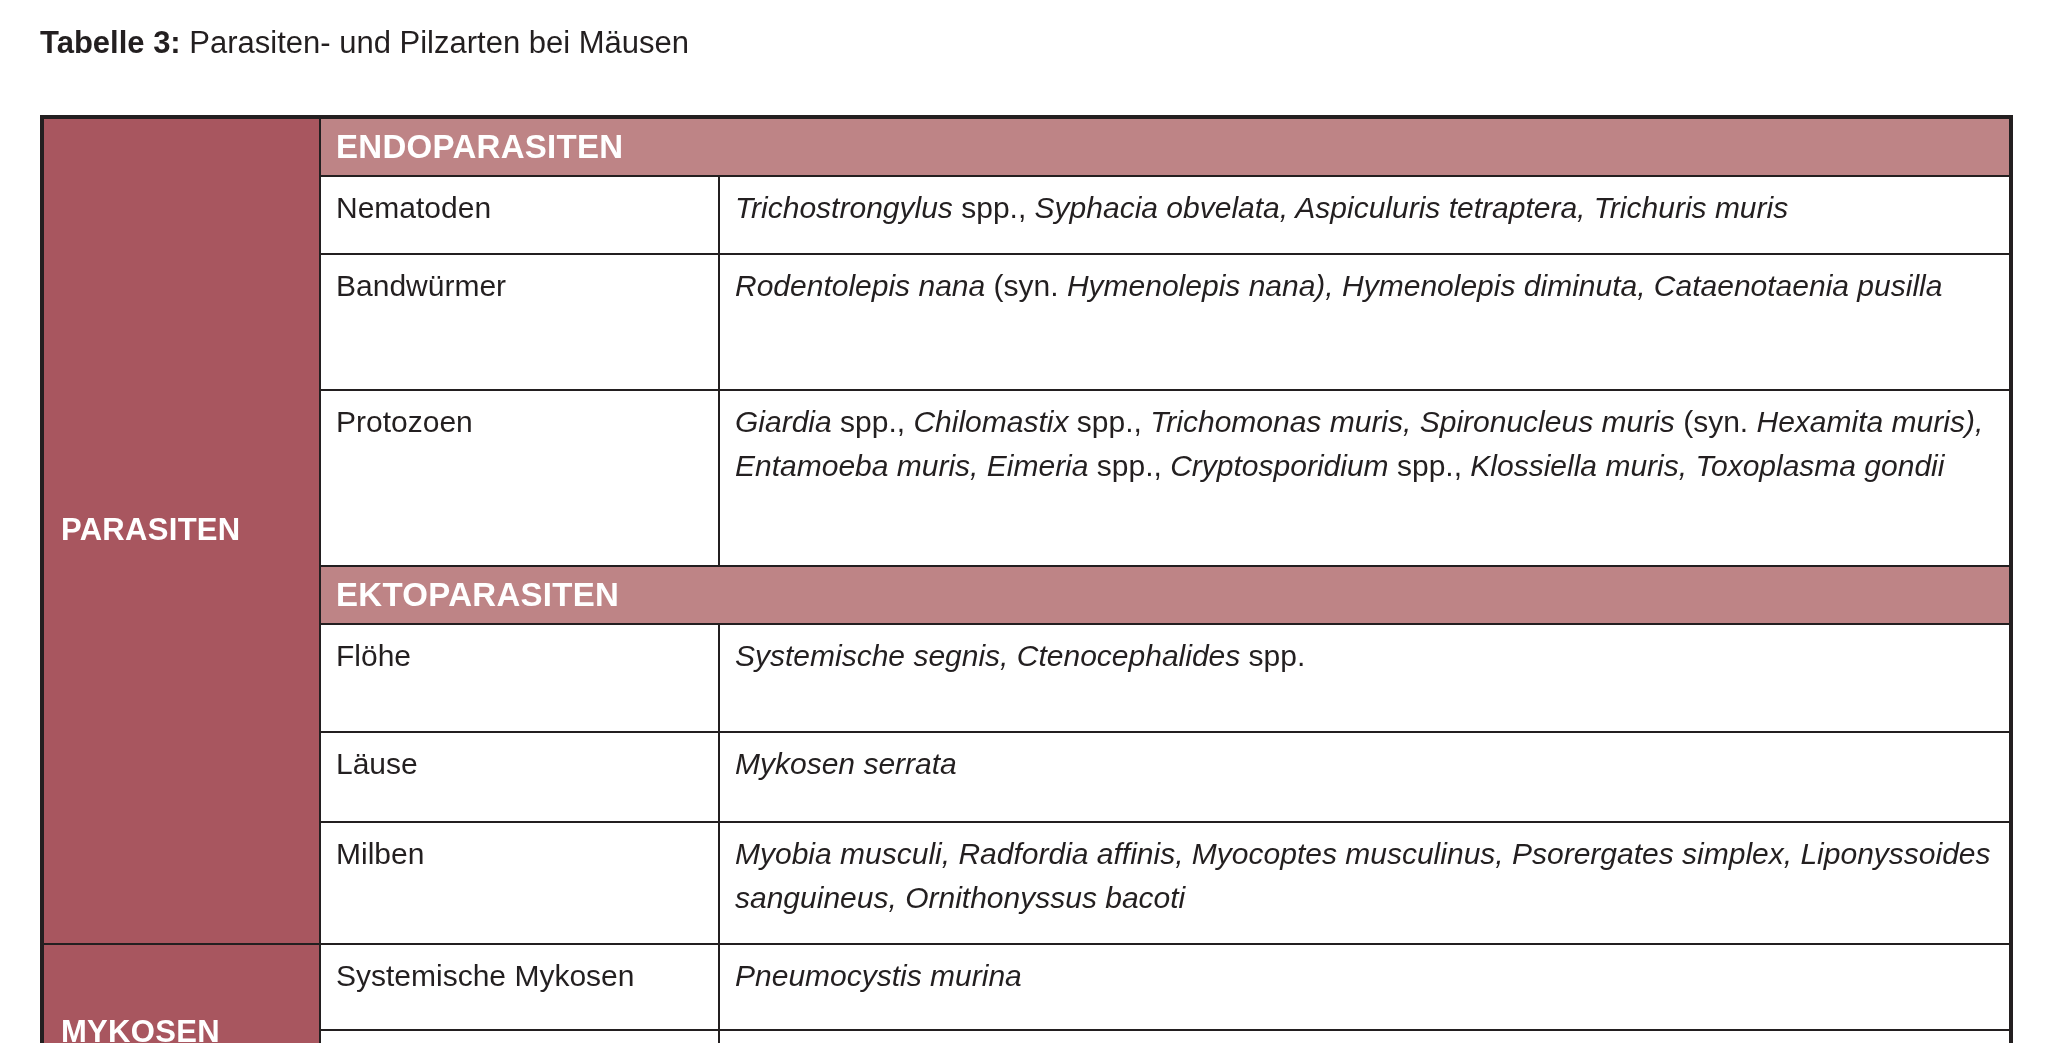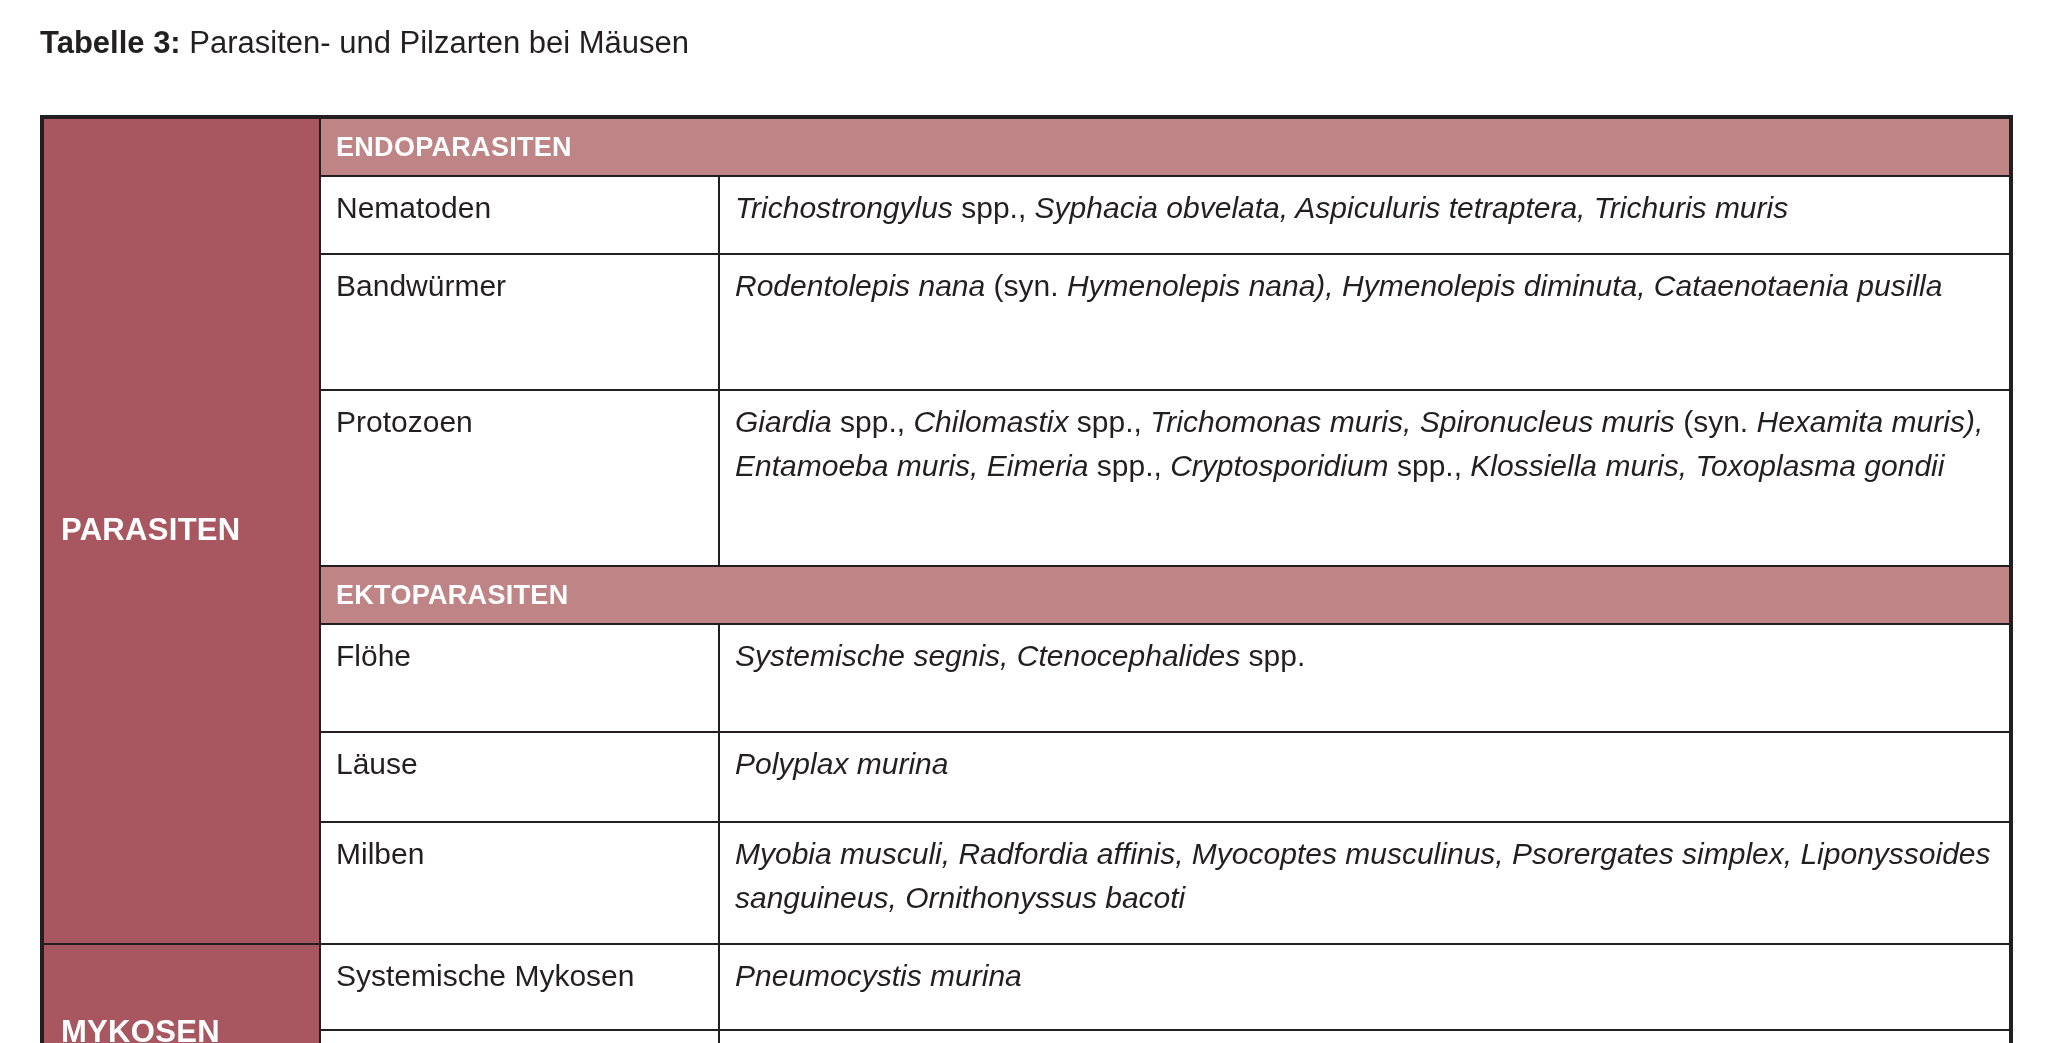--- a/index.html
+++ b/index.html
@@ -48,21 +48,21 @@
     font-size:31px;
     letter-spacing:0.3px;
   }
   td.band{
     background:var(--band-bg);
     color:var(--header-text);
     font-weight:bold;
     vertical-align:middle;
     height:56px;
     padding:0 15px;
-    font-size:27px;
+    font-size:33px;
     letter-spacing:0.3px;
   }
   td.species i{}
   td.species .rm{font-style:normal;}
 </style>
 </head>
 <body>
 
 <div class="page">
 
@@ -95,21 +95,21 @@
         </tr>
         <tr>
           <td class="band" colspan="2" style="height: 56px;">EKTOPARASITEN</td>
         </tr>
         <tr>
           <td class="category" style="height: 88px;">Flöhe</td>
           <td class="species"><i>Systemische segnis, Ctenocephalides</i><span class="rm"> spp.</span></td>
         </tr>
         <tr>
           <td class="category" style="height: 70px;">Läuse</td>
-          <td class="species"><i>Polyplax murina</i></td>
+          <td class="species"><i>Mykosen serrata</i></td>
         </tr>
         <tr>
           <td class="category" style="height: 102px;">Milben</td>
           <td class="species"><i>Myobia musculi, Radfordia affinis, Myocoptes musculinus, Psorergates simplex, Liponyssoides sanguineus, Ornithonyssus bacoti</i></td>
         </tr>
         <tr>
           <td class="side" rowspan="2">MYKOSEN</td>
           <td class="category" style="height: 66px;">Systemische Mykosen</td>
           <td class="species"><i>Pneumocystis murina</i></td>
         </tr>

